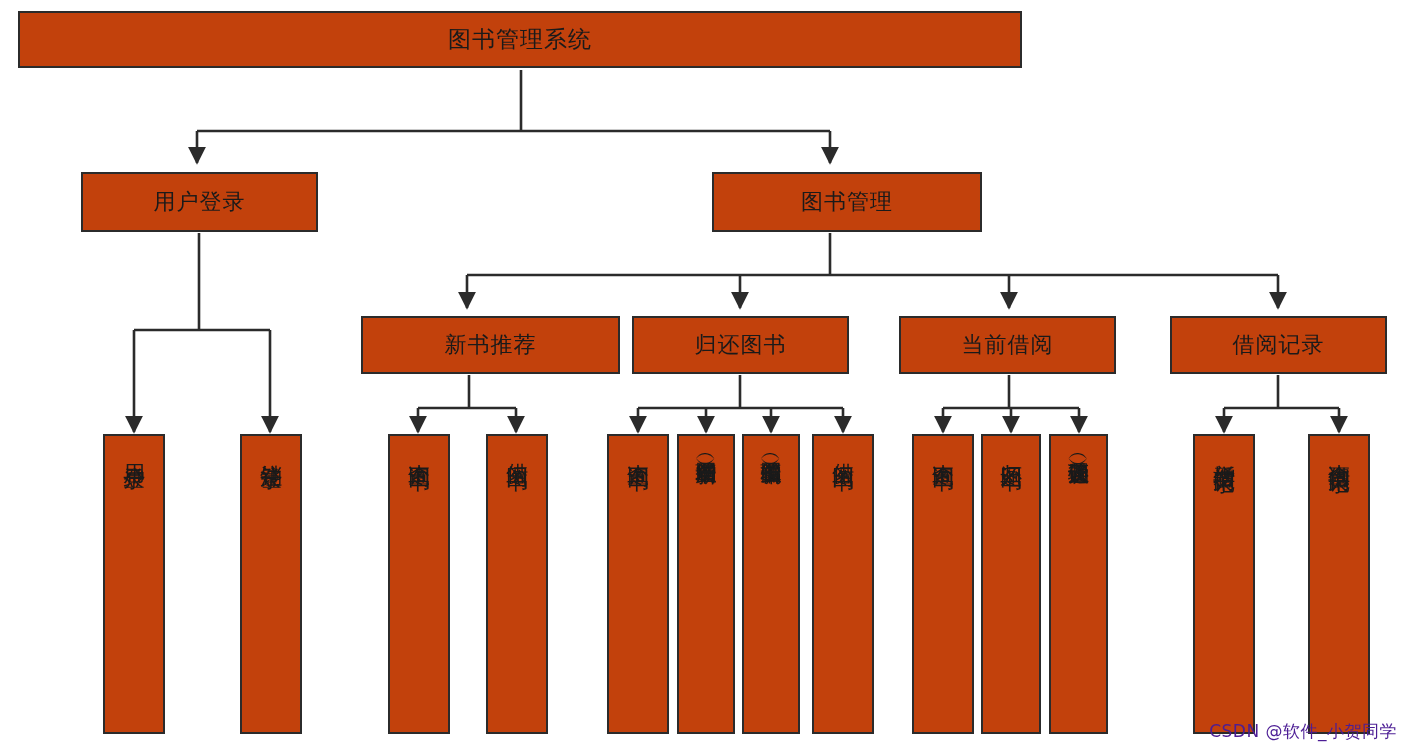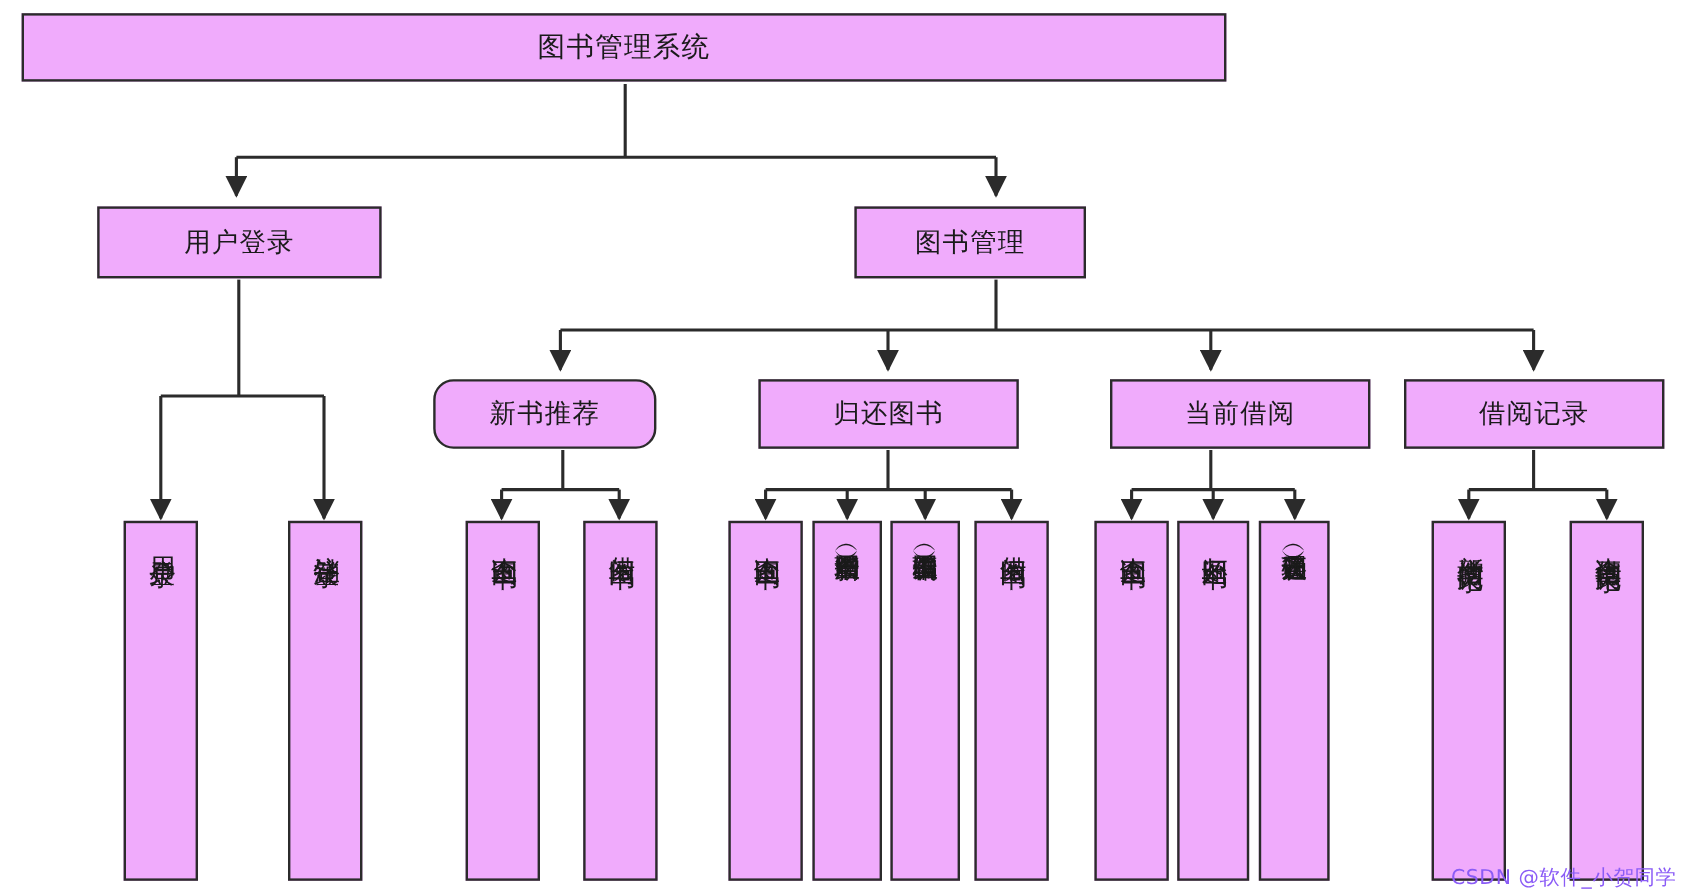--- a/index.html
+++ b/index.html
@@ -21,21 +21,21 @@
     position: absolute;
     left: 0;
     top: 0;
     width: 1405px;
     height: 747px;
   }
   .node {
     position: absolute;
     box-sizing: border-box;
     border: 2.5px solid #2b2b2b;
-    background: #f0abfc;
+    background: #c2410c;
     display: flex;
     align-items: center;
     justify-content: center;
     color: #1a1a1a;
   }
   .node-h {
     font-size: 22px;
     letter-spacing: 1px;
   }
   .node-root {
@@ -57,21 +57,21 @@
   .vtext-tall {
     font-size: 21px;
     letter-spacing: 0px;
     line-height: 1.05;
   }
   .watermark {
     position: absolute;
     right: 8px;
     bottom: 4px;
     font-size: 17px;
-    color: #8b5cf6;
+    color: #4c1d95;
     white-space: nowrap;
     letter-spacing: 0.5px;
   }
 </style>
 </head>
 <body>
 
 <div id="canvas">
 
   <svg id="edges" viewBox="0 0 1405 747" xmlns="http://www.w3.org/2000/svg">
@@ -124,31 +124,31 @@
     </g>
   </svg>
 
   <div class="node node-h node-root" style="left:18px; top:11px; width:1004px; height:57px;">
     <span>图书管理系统</span>
   </div>
 
   <div class="node node-h" style="left:81px; top:172px; width:237px; height:60px;">
     <span>用户登录</span>
   </div>
-  <div class="node node-h" style="left:712px; top:172px; width:193px; height:60px;">
+  <div class="node node-h" style="left:712px; top:172px; width:270px; height:60px;">
     <span>图书管理</span>
   </div>
 
-  <div class="node node-h" style="left:361px; top:316px; width:186px; height:58px;border-radius:17px;">
+  <div class="node node-h" style="left:361px; top:316px; width:259px; height:58px;">
     <span>新书推荐</span>
   </div>
   <div class="node node-h" style="left:632px; top:316px; width:217px; height:58px;">
     <span>归还图书</span>
   </div>
-  <div class="node node-h" style="left:925px; top:316px; width:217px; height:58px;align-items:center;">
+  <div class="node node-h" style="left:899px; top:316px; width:217px; height:58px;align-items:center;">
     <span>当前借阅</span>
   </div>
   <div class="node node-h" style="left:1170px; top:316px; width:217px; height:58px;text-align:center;">
     <span>借阅记录</span>
   </div>
 
   <div class="node node-v" style="left:103px; top:434px; width:62px; height:300px;">
     <span class="vtext">用户登录</span>
   </div>
   <div class="node node-v" style="left:240px; top:434px; width:62px; height:300px;">

